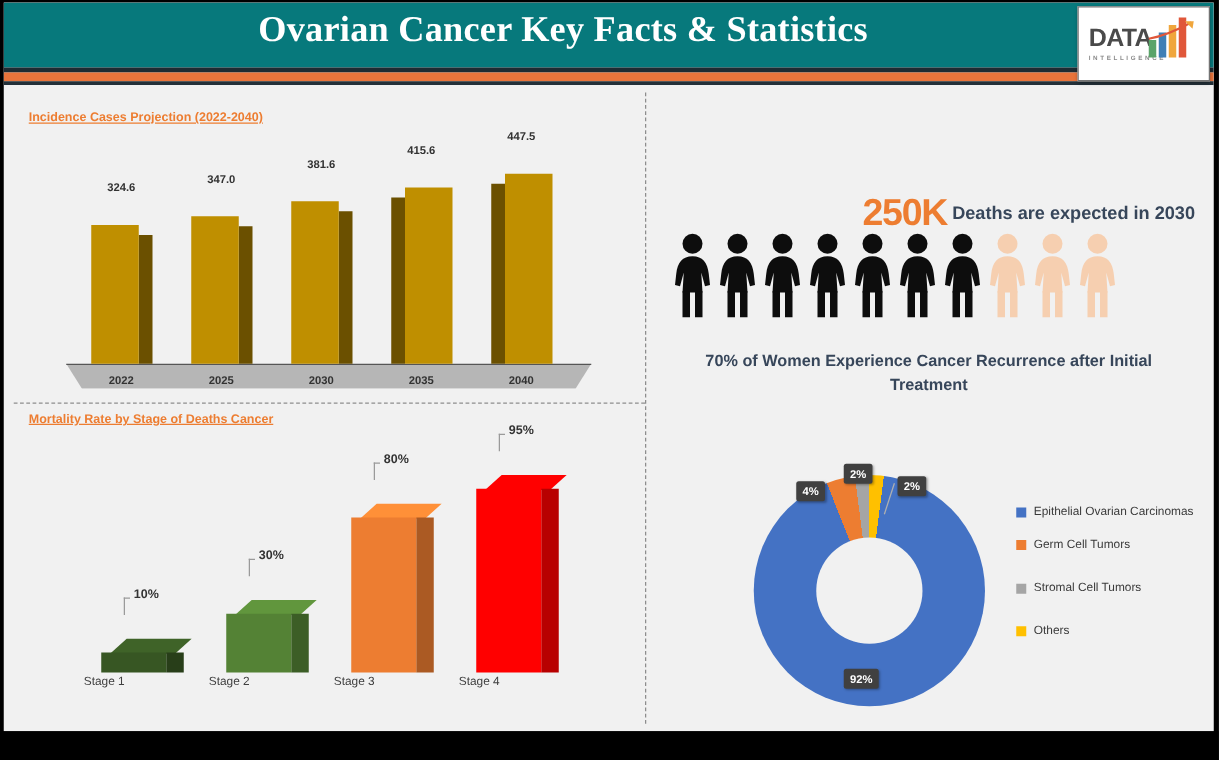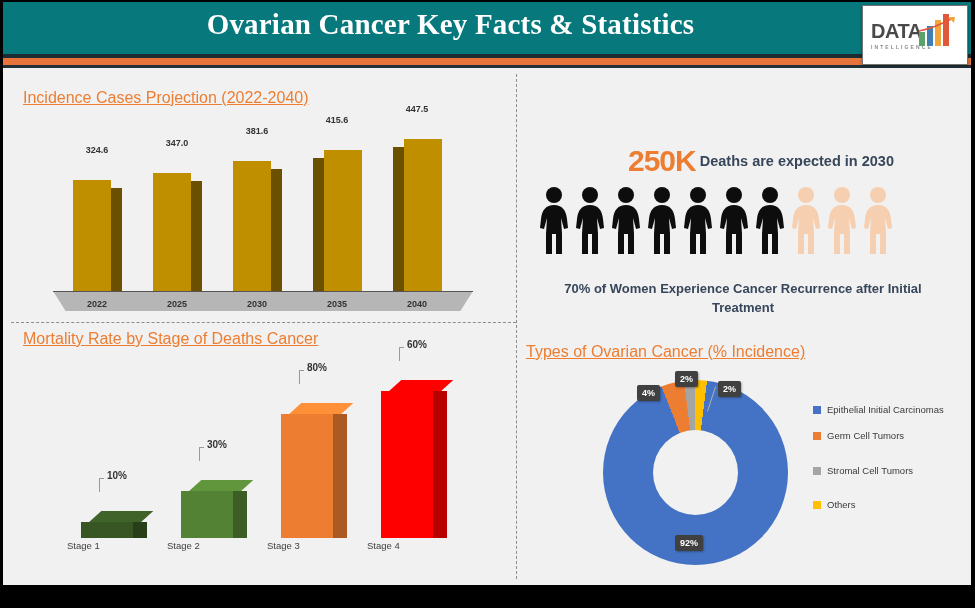--- a/index.html
+++ b/index.html
@@ -28,21 +28,21 @@
   .lb2{left:64px;height:20px;background:#3f7fb5;}
   .lb3{left:72px;height:26px;background:#f0a63c;}
   .lb4{left:80px;height:32px;background:#e0573a;}
   .logo-arrow{position:absolute;left:55px;top:10px;width:40px;height:16px;}
 
   
   .v-div{position:absolute;left:513px;top:72px;width:0;height:505px;border-left:1px dashed #8d8d8d;}
   .h-div{position:absolute;left:8px;top:320px;width:505px;height:0;border-top:1px dashed #8d8d8d;}
 
   
-  .sec-title{position:absolute;font-size:16px;font-weight:normal;color:#ED7D31;text-decoration:underline;}
+  .sec-title{position:absolute;font-size:10px;font-weight:bold;color:#ED7D31;text-decoration:underline;}
   #t-incidence{left:20px;top:87px;}
   #t-mortality{left:20px;top:328px;}
   #t-types{left:523px;top:341px;}
 
   
   .chart1{position:absolute;left:8px;top:105px;width:500px;height:205px;}
   .floor{position:absolute;left:42px;top:184px;width:420px;height:20px;
     background:#b6b6b6;clip-path:polygon(3% 100%,97% 100%,100% 0,0% 0);}
   .floor-line{position:absolute;left:42px;top:184px;width:420px;height:1px;background:#555;}
   .bar3d{position:absolute;bottom:21px;}
@@ -58,21 +58,21 @@
   .mbar .mfront{position:absolute;left:0;bottom:0;width:52px;}
   .mbar .mside{position:absolute;bottom:0;width:14px;}
   .mbar .mtop{position:absolute;width:52px;height:12px;}
   .m-val{position:absolute;font-size:10px;font-weight:bold;color:#333;}
   .m-lead{position:absolute;width:1px;background:#9a9a9a;}
   .m-lead-h{position:absolute;height:1px;background:#9a9a9a;}
   .m-lab{position:absolute;top:190px;width:90px;font-size:9.5px;color:#404040;}
 
   
   .stat-line1{position:absolute;left:523px;top:108px;width:430px;text-align:center;}
-  .stat-line2{position:absolute;left:523px;top:142px;width:430px;text-align:center;padding-left:40px;box-sizing:border-box;}
+  .stat-line2{position:absolute;left:523px;top:152px;width:430px;text-align:right;padding-left:40px;box-sizing:border-box;}
   .stat-txt{font-size:14.5px;font-weight:bold;color:#37465a;vertical-align:middle;}
   .stat-big{font-size:30px;font-weight:bold;color:#ED7D31;vertical-align:middle;letter-spacing:-1px;}
   .people-row{position:absolute;left:536px;top:184px;width:360px;height:70px;}
   .person{position:absolute;top:0;width:30px;height:68px;}
   .recurrence{position:absolute;left:540px;top:278px;width:400px;text-align:center;
     font-size:13px;font-weight:bold;color:#37465a;line-height:1.45;}
 
   
   .donut-wrap{position:absolute;left:600px;top:378px;width:185px;height:185px;}
   .donut{position:absolute;left:0;top:0;width:185px;height:185px;border-radius:50%;
@@ -118,21 +118,20 @@
           <path d="M30 1 L37 1 L36 7 Z" fill="#f0a63c"></path>
         </svg>
       </div>
     </div>
 
     <div class="v-div"></div>
     <div class="h-div"></div>
 
     <div class="sec-title" id="t-incidence">Incidence Cases Projection (2022-2040)</div>
     <div class="sec-title" id="t-mortality">Mortality Rate by Stage of Deaths Cancer</div>
-    <div class="sec-title" id="t-types">Types of Ovarian Cancer (% Incidence)</div>
 
     <div class="chart1">
       <div class="floor"></div>
       <div class="floor-line"></div>
       <div id="bars1">
           <div class="bar3d" style="left: 62px; height: 111px;">
             <div class="side" style="height: 103px; background: rgb(107, 80, 0); left: 38px;"></div>
             <div class="front" style="height: 111px; background: rgb(191, 143, 0); left: 0px;"></div>
             <div class="top" style="bottom: 111px; background: rgb(107, 80, 0); left: 5px; width: 38px; height: 0px;"></div>
           </div>
@@ -197,21 +196,21 @@
           <div class="m-lead" style="left: 288px; top: 20px; height: 14px;"></div>
           <div class="m-lead-h" style="left: 288px; top: 20px; width: 5px;"></div>
           <div class="m-val" style="left: 296px; top: 12px;">80%</div>
           <div class="mbar" style="left: 370px; height: 147px;">
             <div class="mtop" style="bottom: 146px; left: 7px; background: rgb(255, 0, 0); filter: brightness(1.15); transform: skewX(-48deg); transform-origin: left bottom;"></div>
             <div class="mside" style="height: 147px; left: 52px; background: rgb(255, 0, 0); filter: brightness(0.72);"></div>
             <div class="mfront" style="height: 147px; background: rgb(255, 0, 0);"></div>
           </div>
           <div class="m-lead" style="left: 388px; top: -3px; height: 14px;"></div>
           <div class="m-lead-h" style="left: 388px; top: -3px; width: 5px;"></div>
-          <div class="m-val" style="left: 396px; top: -11px;">60%</div>
+          <div class="m-val" style="left: 396px; top: -11px;">95%</div>
         </div>
       <div id="labels2">
           <div class="m-lab" style="left: 56px;">Stage 1</div>
           <div class="m-lab" style="left: 156px;">Stage 2</div>
           <div class="m-lab" style="left: 256px;">Stage 3</div>
           <div class="m-lab" style="left: 356px;">Stage 4</div>
         </div>
     </div>
 
     <div class="stat-line2">
@@ -287,21 +286,21 @@
       <div class="donut"></div>
       <div class="donut-hole"></div>
       <div class="lead-line" style="left:108px;top:6px;width:1px;height:26px;transform:rotate(18deg);"></div>
       <div class="callout" style="left:34px;top:5px;">4%</div>
       <div class="callout" style="left:72px;top:-9px;">2%</div>
       <div class="callout" style="left:115px;top:1px;">2%</div>
       <div class="callout" style="left:72px;top:155px;">92%</div>
     </div>
 
     <div class="legend" id="legend">
-        <div class="leg-item"><span class="leg-sw" style="background: rgb(68, 114, 196);"></span><span>Epithelial Initial Carcinomas</span></div>
+        <div class="leg-item"><span class="leg-sw" style="background: rgb(68, 114, 196);"></span><span>Epithelial Ovarian Carcinomas</span></div>
         <div class="leg-item" style="margin-bottom: 22px;"><span class="leg-sw" style="background: rgb(237, 125, 49);"></span><span>Germ Cell Tumors</span></div>
         <div class="leg-item" style="margin-bottom: 22px;"><span class="leg-sw" style="background: rgb(165, 165, 165);"></span><span>Stromal Cell Tumors</span></div>
         <div class="leg-item"><span class="leg-sw" style="background: rgb(255, 192, 0);"></span><span>Others</span></div>
       </div>
 
   </div>
   <div class="bottom-black"></div>
 </div>
 
 </body></html>

